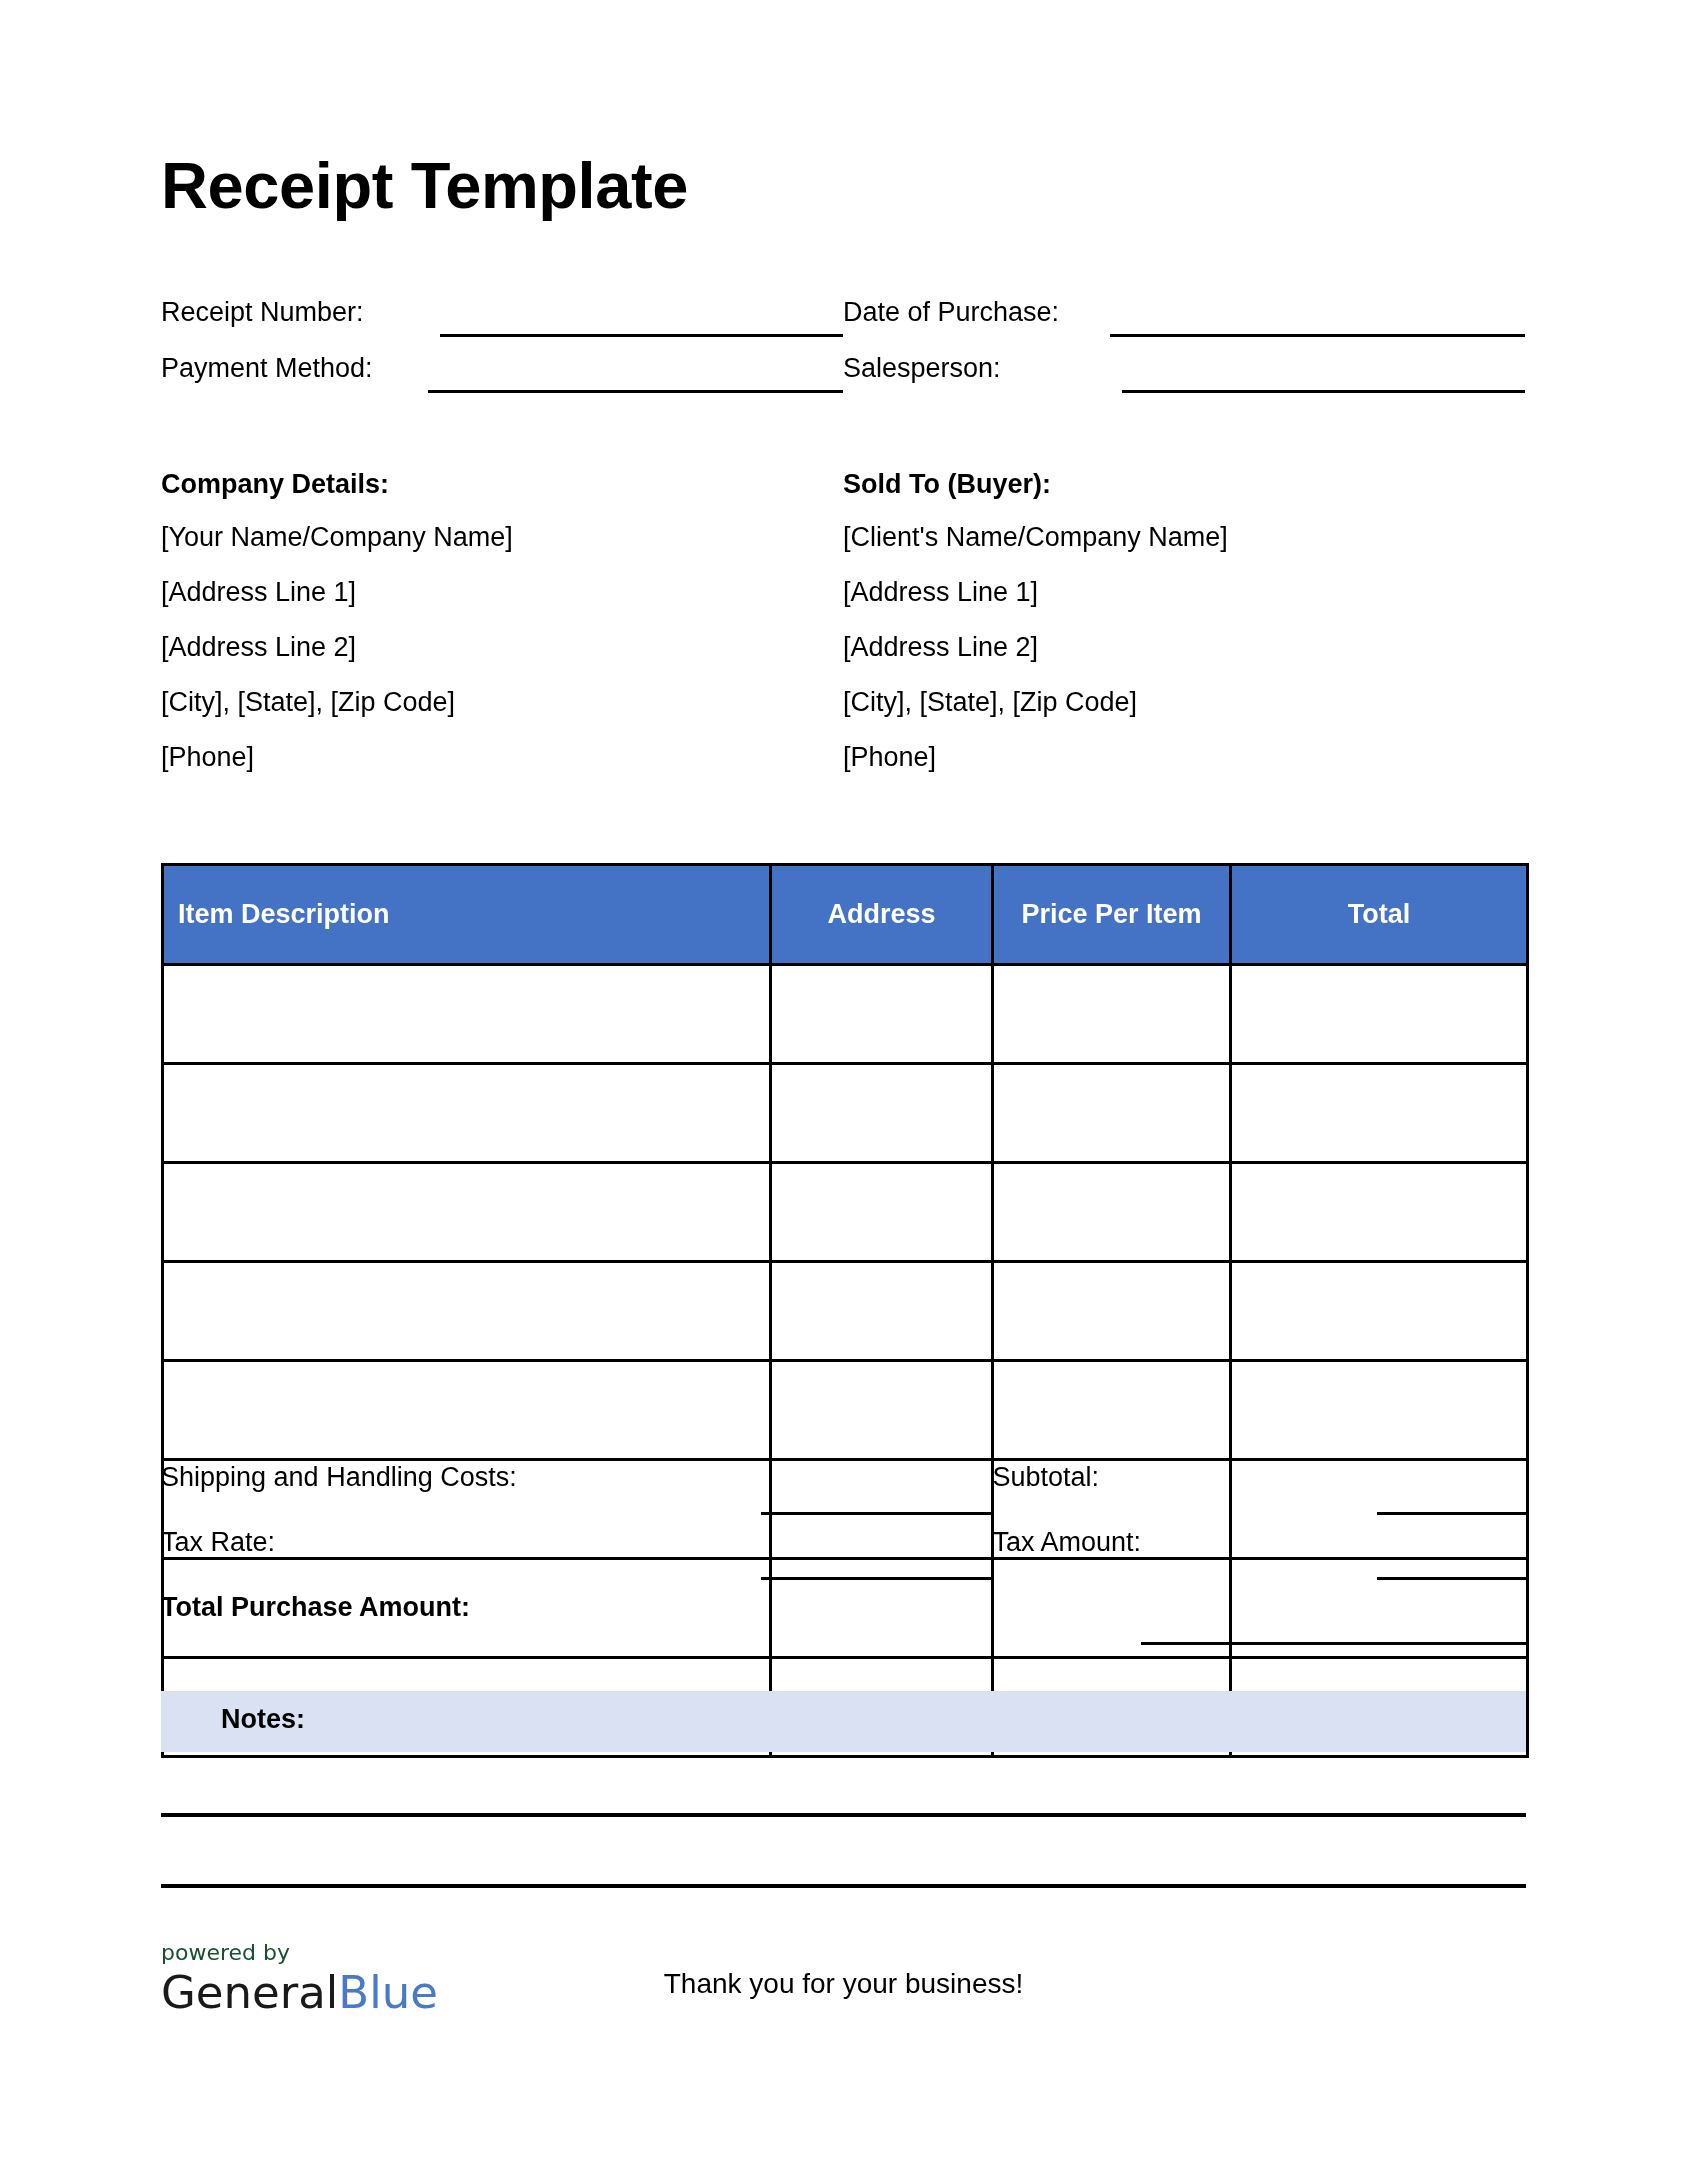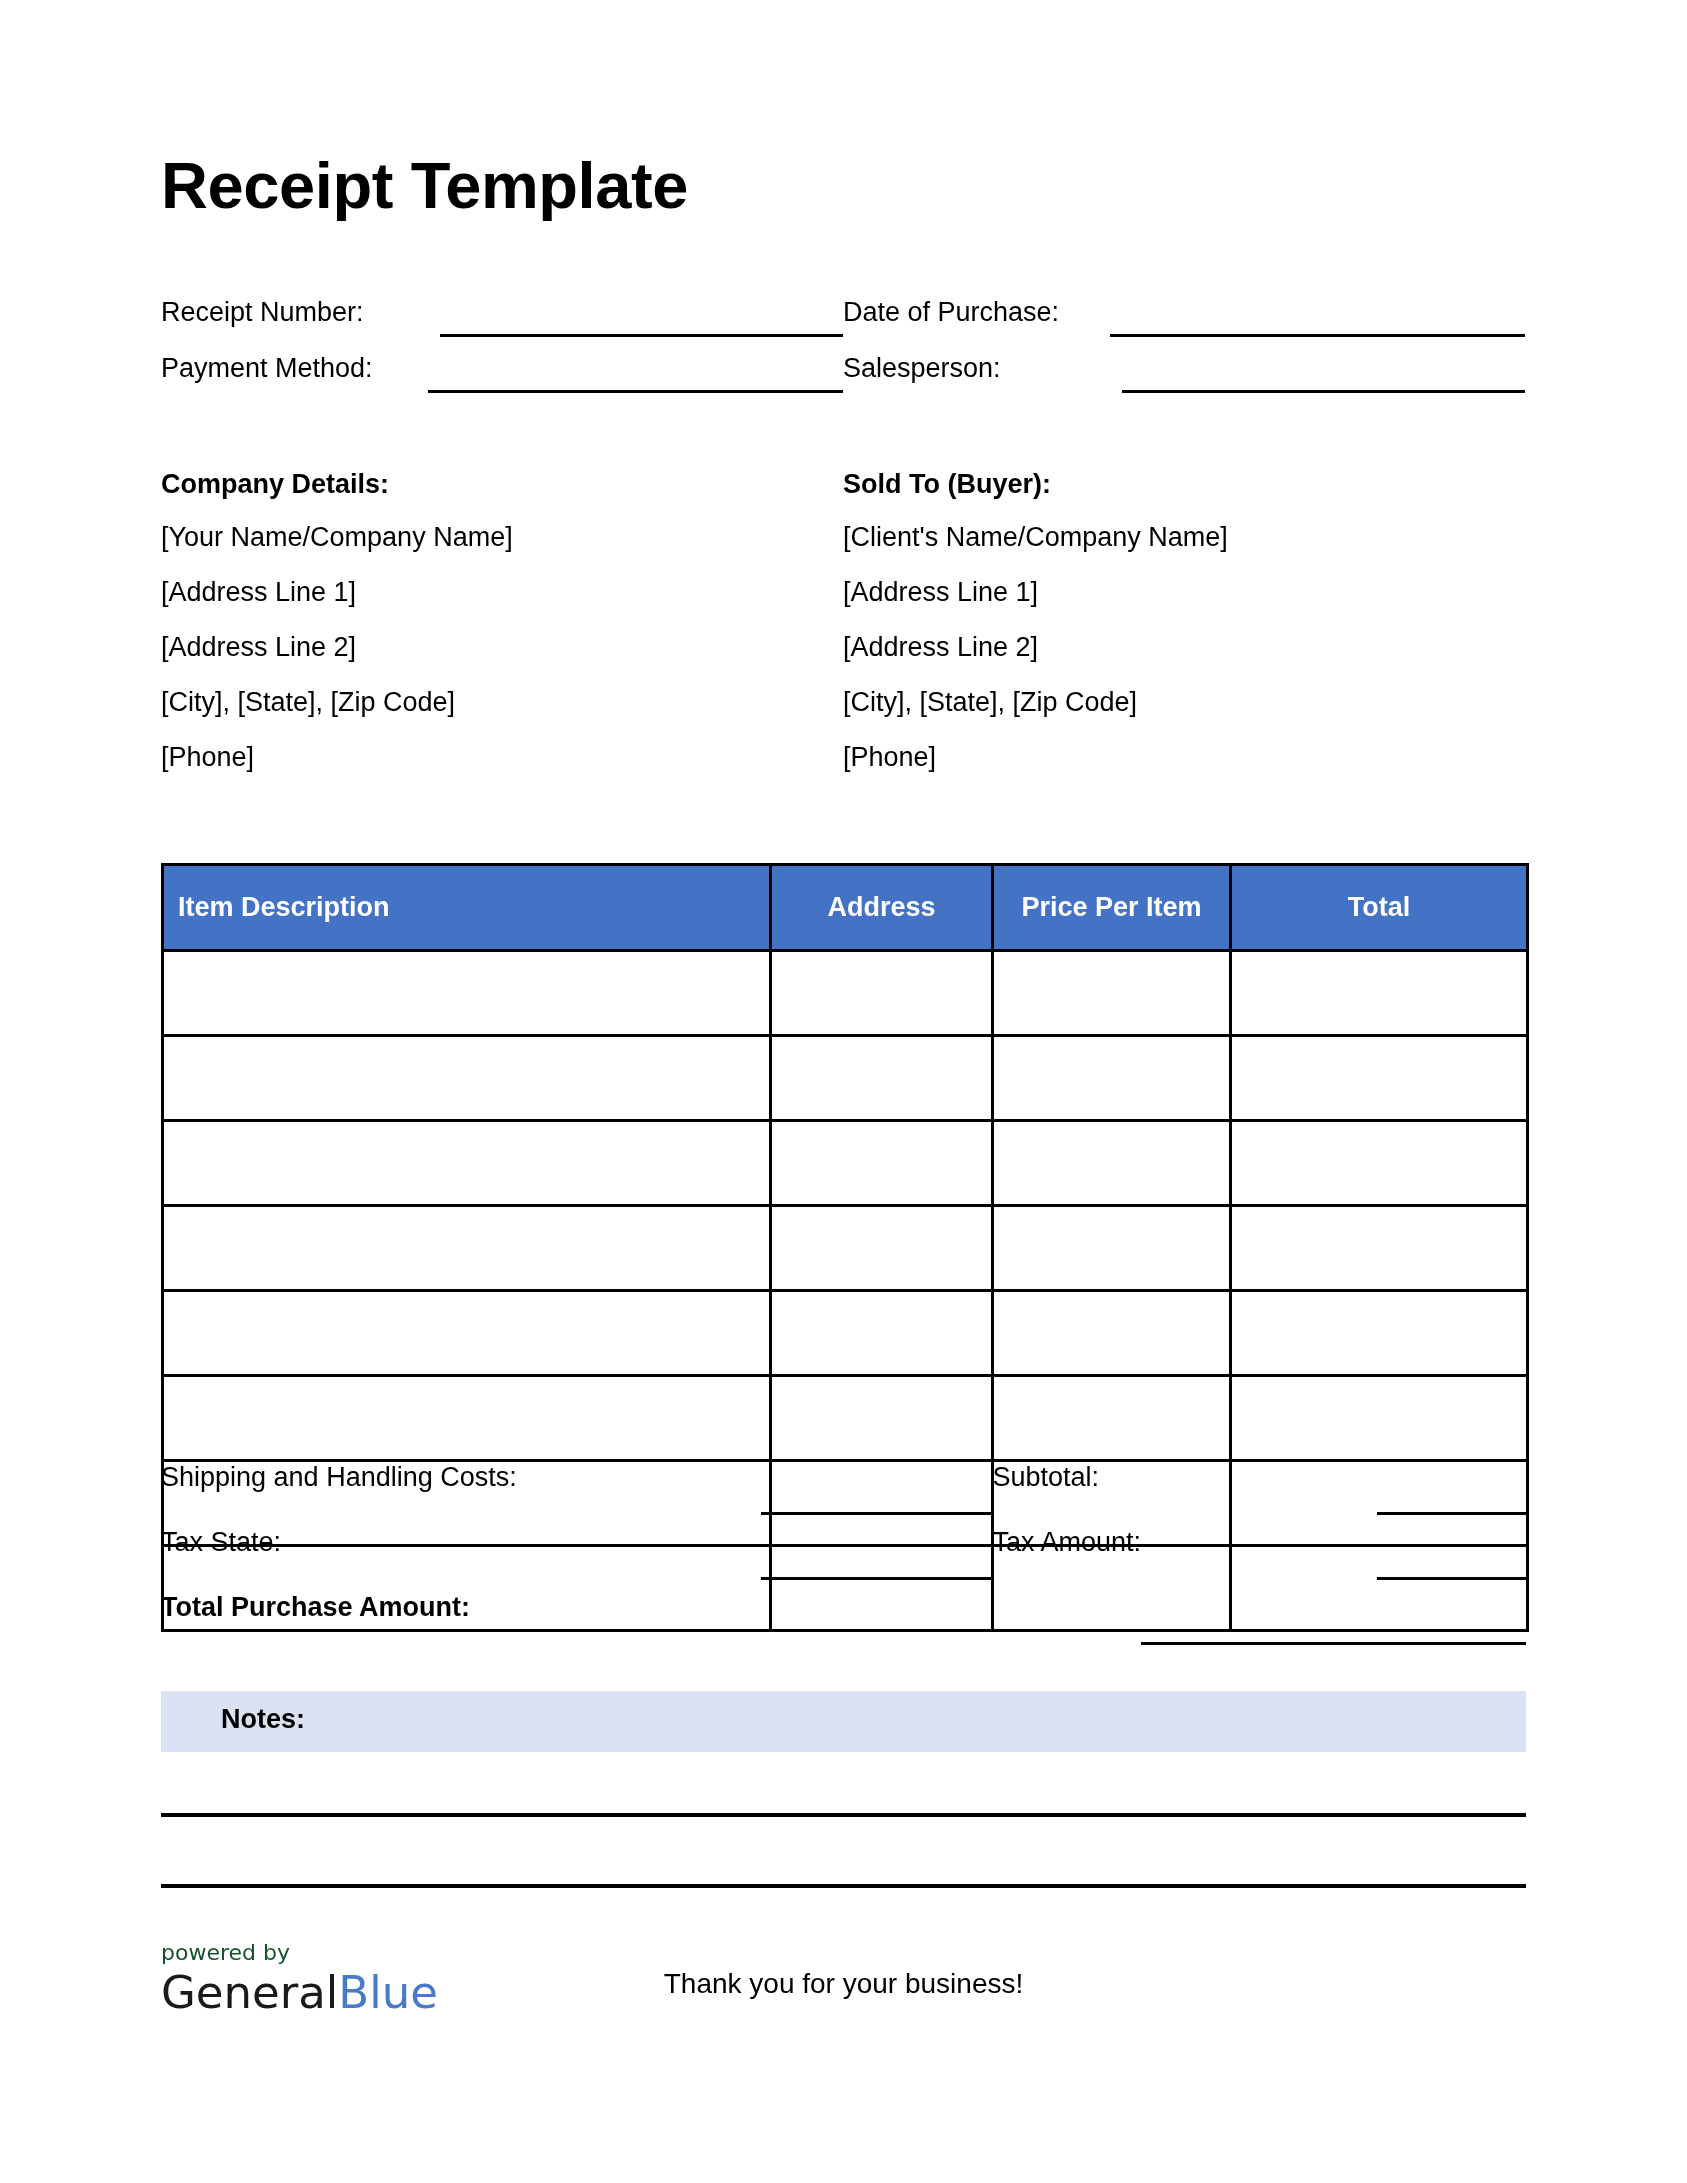--- a/index.html
+++ b/index.html
@@ -110,21 +110,21 @@
     position: absolute;
     left: 0;
     top: 863px;
     width: 1365px;
     border-collapse: collapse;
     table-layout: fixed;
   }
   .items-table th,
   .items-table td {
     border: 3.3px solid #000000;
-    padding: 11px;
+    padding: 18px;
   }
   .items-table thead th {
     background: #4472C4;
     color: #ffffff;
     font-size: 27px;
     font-weight: bold;
     height: 61px;
     line-height: 61px;
   }
   .items-table thead th.col-desc {
@@ -372,21 +372,21 @@
     <div class="totals">
 
       <div class="totals-row">
         <div class="tot-label w-shl">Shipping and Handling Costs:</div>
         <div class="tot-blank w-shlbl"></div>
         <div class="tot-label w-subt">Subtotal:</div>
         <div class="tot-blank w-subtbl"></div>
       </div>
 
       <div class="totals-row">
-        <div class="tot-label w-taxr">Tax State:</div>
+        <div class="tot-label w-taxr">Tax Rate:</div>
         <div class="tot-blank w-taxrbl"></div>
         <div class="tot-label w-taxa">Tax Amount:</div>
         <div class="tot-blank w-taxabl"></div>
       </div>
 
       <div class="totals-row">
         <div class="tot-label bold w-tpa">Total Purchase Amount:</div>
         <div class="tot-blank w-tpabl"></div>
       </div>
 

